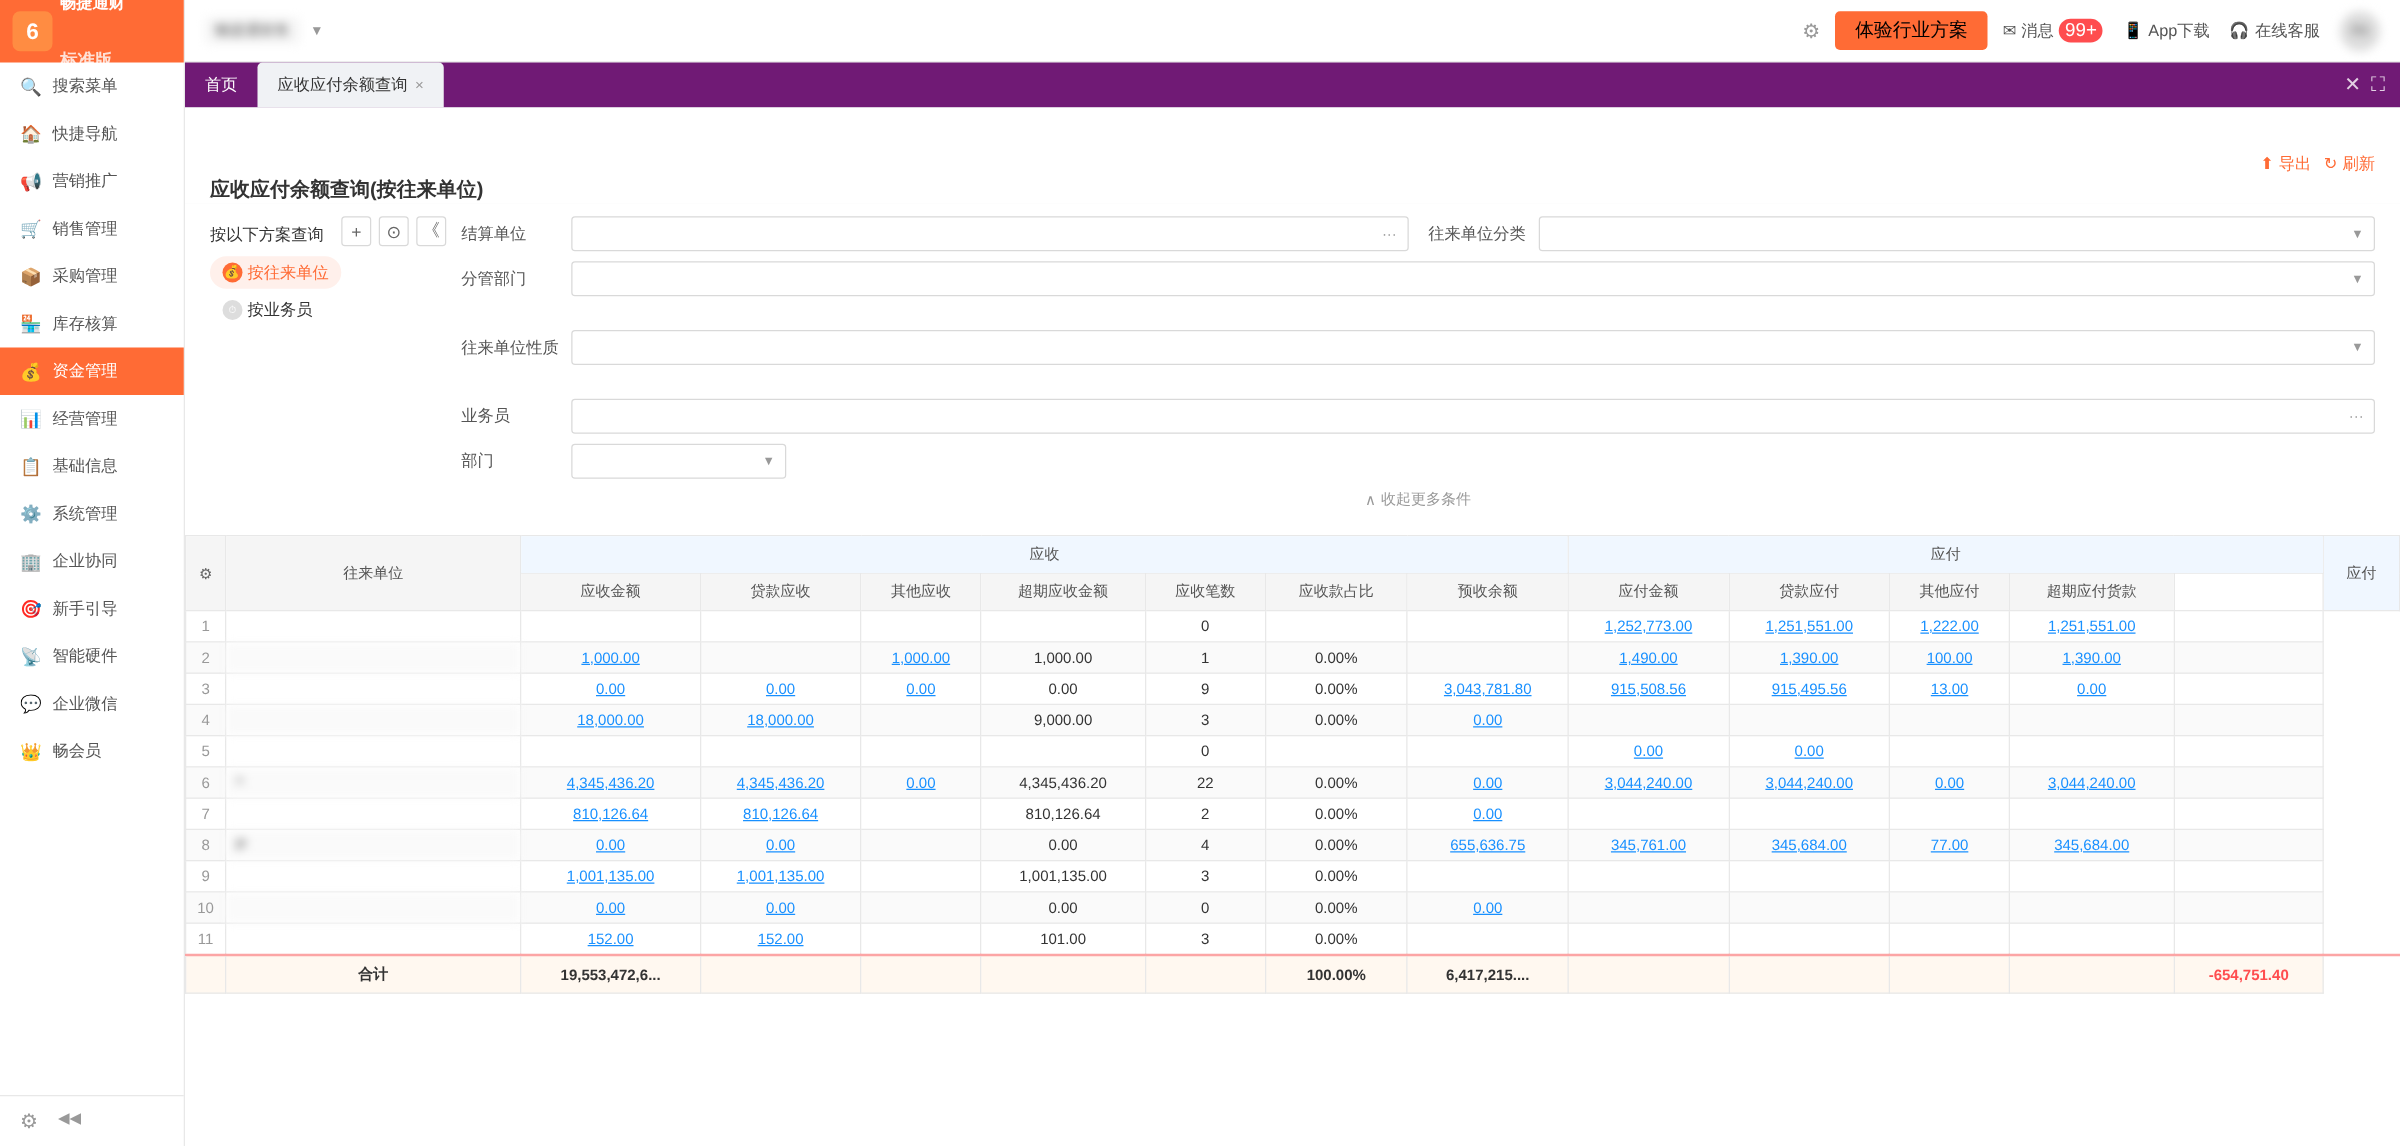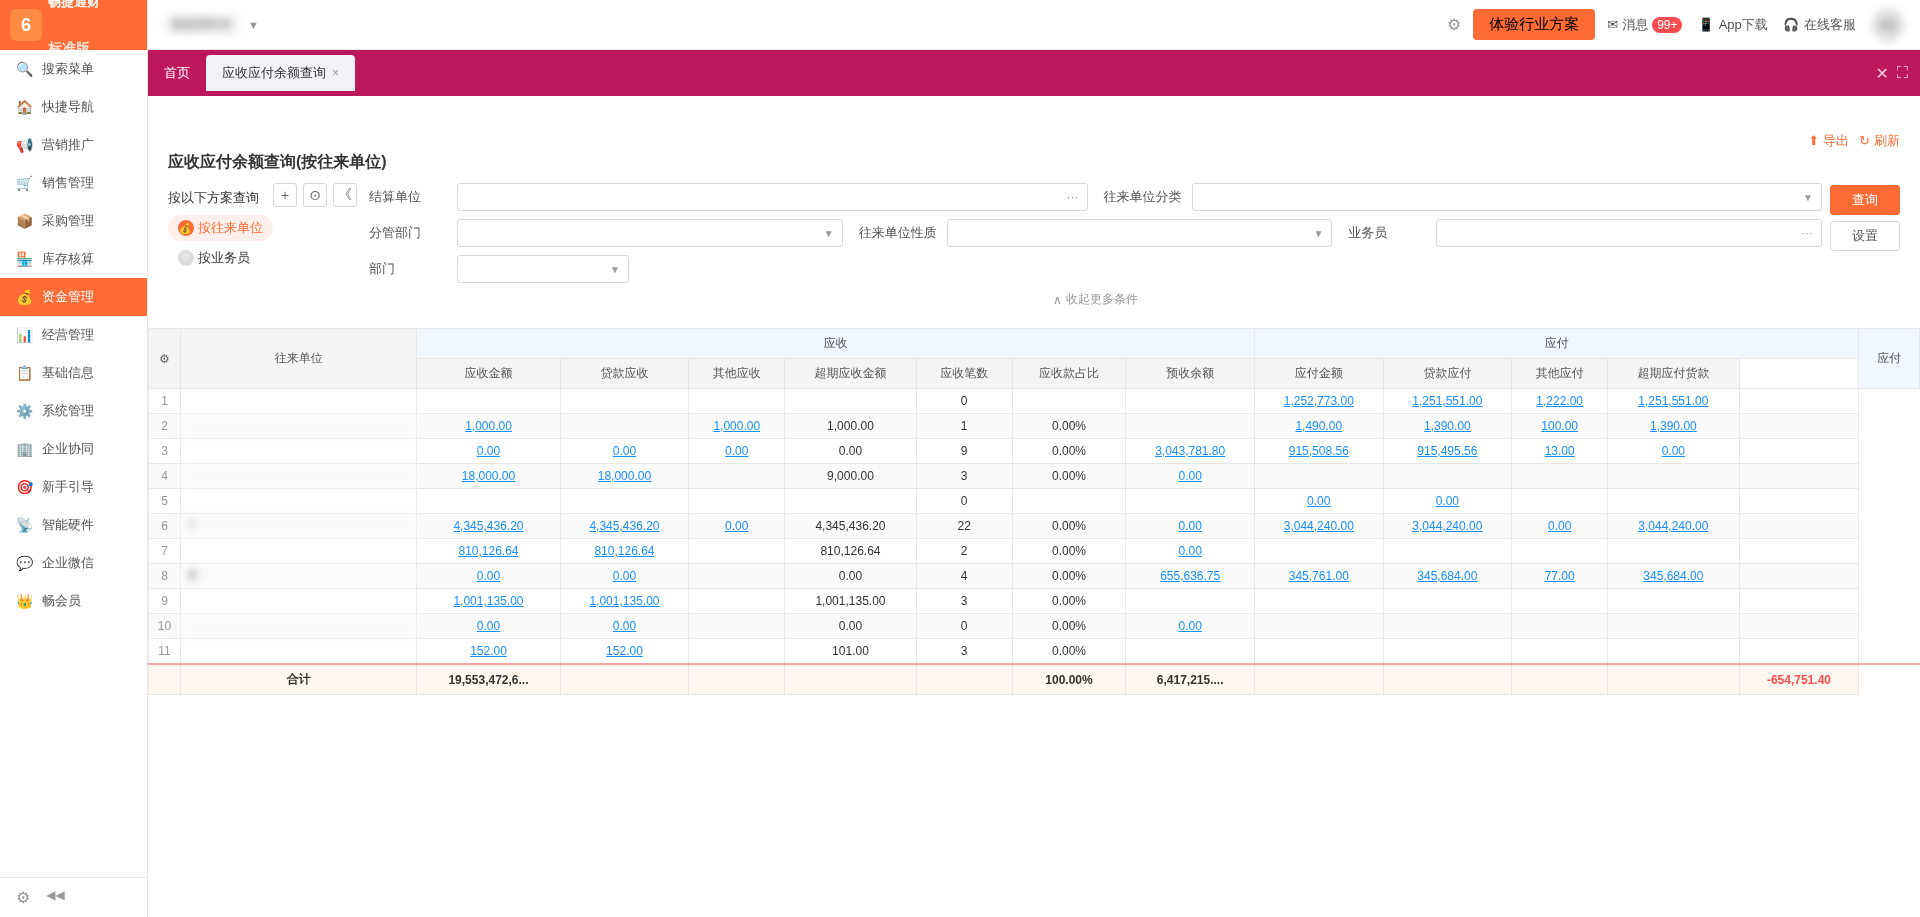--- a/index.html
+++ b/index.html
@@ -20,25 +20,25 @@
     .main { flex: 1; display: flex; flex-direction: column; height: 917px; overflow: hidden; }
 
     
     .topbar { height: 50px; background: #fff; border-bottom: 1px solid #e8e8e8; display: flex; align-items: center; padding: 0 16px; gap: 12px; flex-shrink: 0; }
     .topbar-breadcrumb { color: #999; font-size: 13px; flex: 1; display: flex; align-items: center; gap: 8px; }
     .topbar-breadcrumb-text { background: #f5f5f5; border-radius: 3px; padding: 2px 8px; font-size: 12px; color: #666; }
     .topbar-gear { font-size: 16px; color: #999; cursor: pointer; }
     .topbar-btn { background: #ff6b35; color: #000000; border: none; border-radius: 4px; padding: 6px 16px; font-size: 15px; cursor: pointer; }
     .topbar-actions { display: flex; align-items: center; gap: 16px; margin-left: auto; }
     .topbar-action { display: flex; align-items: center; gap: 4px; font-size: 13px; color: #555; cursor: pointer; }
-    .topbar-badge { background: #ff4d4f; color: white; border-radius: 10px; font-size: 12px; padding: 1px 5px; }
+    .topbar-badge { background: #ff4d4f; color: white; border-radius: 10px; font-size: 15px; padding: 1px 5px; }
     .topbar-user { width: 32px; height: 32px; border-radius: 50%; background: #ddd; display: flex; align-items: center; justify-content: center; font-size: 11px; color: #666; overflow: hidden; }
 
     
-    .tabbar { height: 46px; background: #be185d; display: flex; align-items: center; padding: 0 0; flex-shrink: 0; }
+    .tabbar { height: 36px; background: #701a75; display: flex; align-items: center; padding: 0 0; flex-shrink: 0; }
     .tab { padding: 0 16px; height: 36px; display: flex; align-items: center; font-size: 13px; cursor: pointer; color: rgba(255,255,255,0.8); gap: 6px; }
     .tab.active { background: #f0f2f5; color: #333; border-radius: 4px 4px 0 0; }
     .tab-close { font-size: 12px; color: #999; cursor: pointer; }
     .tab-home { color: white; }
     .tabbar-actions { margin-left: auto; display: flex; align-items: center; gap: 8px; padding-right: 12px; }
     .tabbar-action-btn { font-size: 16px; color: rgba(255,255,255,0.8); cursor: pointer; }
 
     
     .content { flex: 1; background: #f0f2f5; overflow: hidden; display: flex; flex-direction: column; }
 
@@ -262,21 +262,21 @@
               </div>
               <div class="filter-item">
                 <span class="filter-item-label">往来单位分类</span>
                 <div class="filter-select">
                   <span></span>
                   <span class="filter-chevron">▼</span>
                 </div>
               </div>
             </div>
 
-            <div style="display:flex; gap:16px; margin-bottom:8px; align-items:center;">
+            <div style="display:flex; gap:27px; margin-bottom:8px; flex-direction:column;">
               <div class="filter-item">
                 <span class="filter-item-label">分管部门</span>
                 <div class="filter-select">
                   <span></span>
                   <span class="filter-chevron">▼</span>
                 </div>
               </div>
               <div class="filter-item">
                 <span class="filter-item-label">往来单位性质</span>
                 <div class="filter-select">
@@ -302,24 +302,20 @@
                 </div>
               </div>
             </div>
 
             <div class="collapse-more">
               <span>∧</span>
               <span>收起更多条件</span>
             </div>
           </div>
 
-          <div class="action-btns" style="display:flex; flex-direction:column; gap:6px; justify-content:flex-start; padding-top:2px; min-width:70px;">
-            <button class="btn-query">查询</button>
-            <button class="btn-settings">设置</button>
-          </div>
         </div>
       </div>
     </div>
 
     <div class="table-area">
       <div class="table-wrapper">
         <table>
           <thead>
             <tr>
               <th class="settings-col" rowspan="2">

